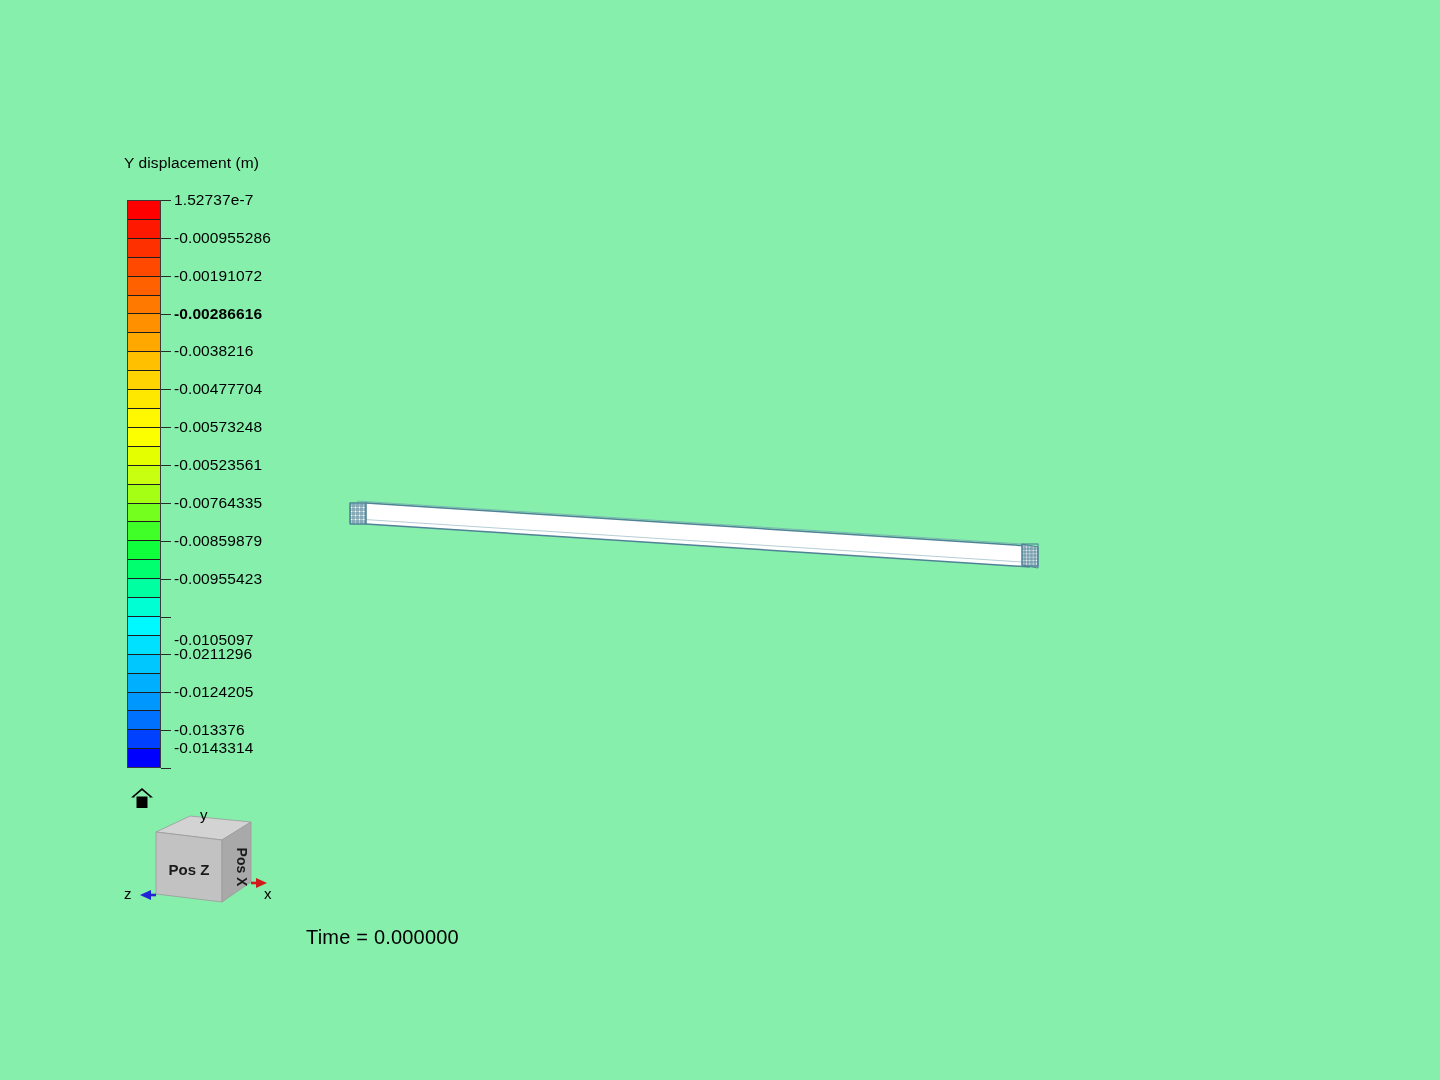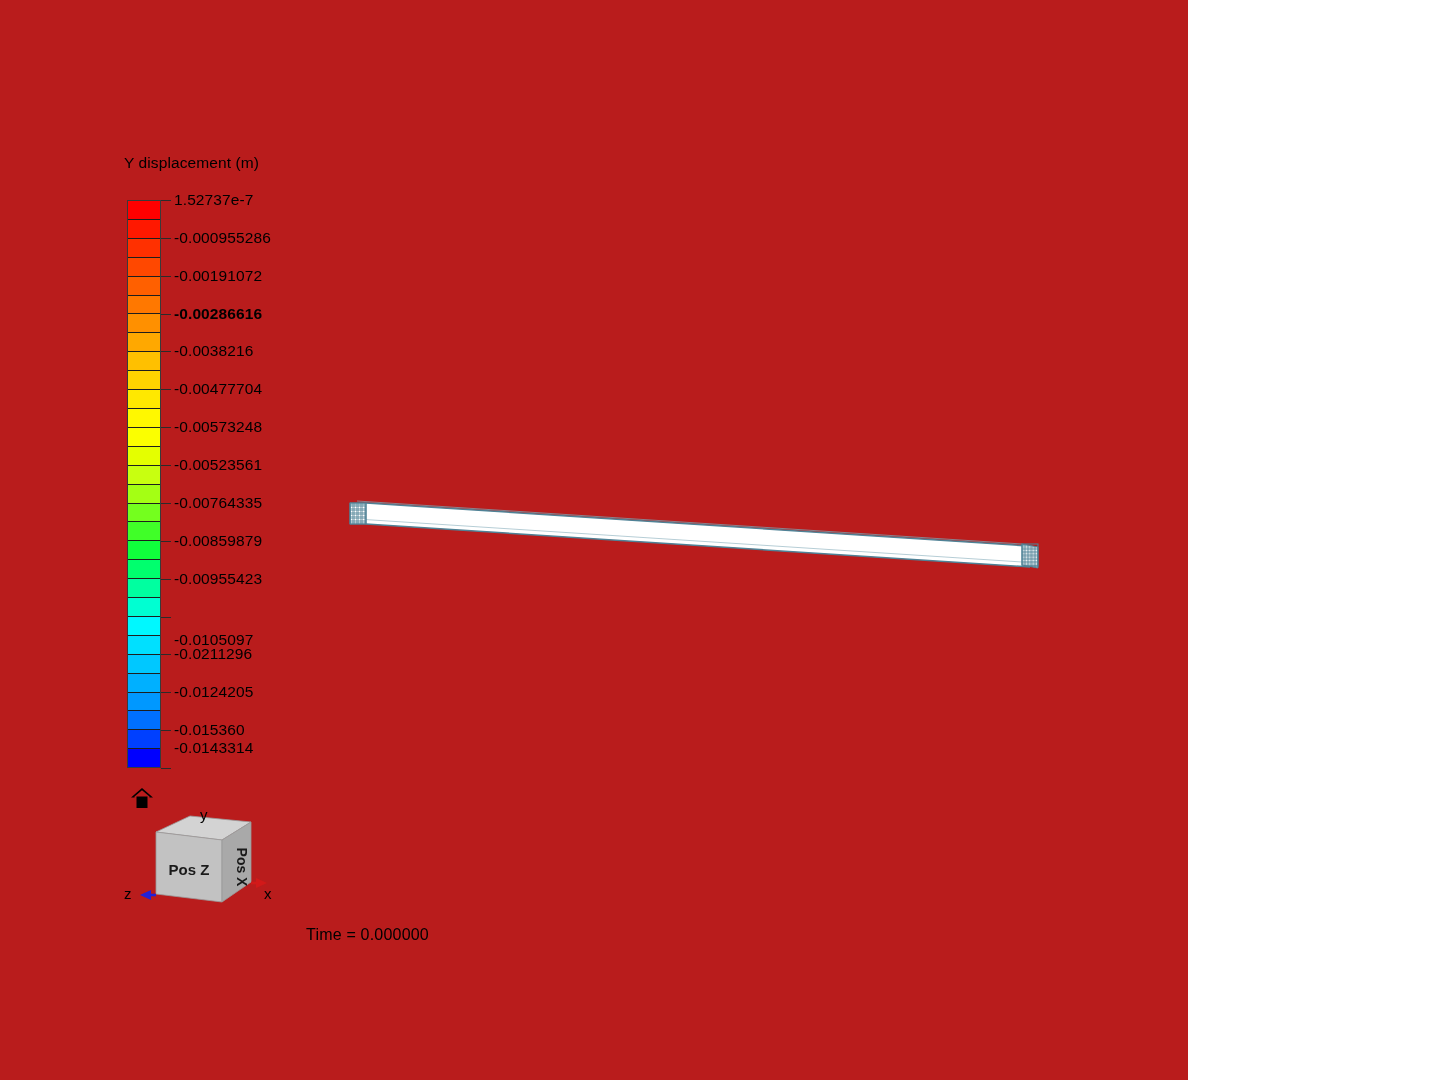--- a/index.html
+++ b/index.html
@@ -7,23 +7,23 @@
     margin: 0;
     padding: 0;
     background: #ffffff;
   }
   body {
     font-family: "Liberation Sans", sans-serif;
     -webkit-font-smoothing: antialiased;
   }
   #viewport {
     position: relative;
-    width: 1188px;
+    width: 1440px;
     height: 1080px;
-    background: #b91c1c;
+    background: #86efac;
     overflow: hidden;
   }
 
   
   #legend {
     position: absolute;
     left: 124px;
     top: 154px;
     width: 320px;
     height: 630px;
@@ -119,21 +119,21 @@
   }
   #label-y { left: 82px; top: 24px; }
   #label-z { left: 6px;  top: 103px; }
   #label-x { left: 146px; top: 103px; }
 
   
   #time-annotation {
     position: absolute;
     left: 306px;
     top: 926px;
-    font-size: 16px;
+    font-size: 20px;
     color: #000000;
     white-space: nowrap;
     letter-spacing: 0.2px;
   }
 </style>
 </head>
 <body>
 
 <div id="viewport">
 
@@ -233,21 +233,21 @@
         <div class="tick-label" style="top: 340.8px;">-0.00859879</div>
         <div class="tick" style="top: 378.667px;"></div>
         <div class="tick-label" style="top: 378.667px; text-align: right;">-0.00955423</div>
         <div class="tick" style="top: 416.533px;"></div>
         <div class="tick-label" style="top: 416.533px; margin-top: 23px;">-0.0105097</div>
         <div class="tick" style="top: 454.4px;"></div>
         <div class="tick-label" style="top: 454.4px;">-0.0211296</div>
         <div class="tick" style="top: 492.267px;"></div>
         <div class="tick-label" style="top: 492.267px;">-0.0124205</div>
         <div class="tick" style="top: 530.133px;"></div>
-        <div class="tick-label" style="top: 530.133px;">-0.015360</div>
+        <div class="tick-label" style="top: 530.133px;">-0.013376</div>
         <div class="tick" style="top: 568px;"></div>
         <div class="tick-label" style="top: 548px;">-0.0143314</div>
       </div>
   </div>
 
   <div id="orientation-widget">
 
     <svg id="home-icon" viewBox="0 0 24 24" width="24" height="24">
       <path d="M12 2 L23 11.5 L19.5 11.5 L19.5 10.5 L12 4.2 L4.5 10.5 L4.5 11.5 L1 11.5 Z" fill="#000000"></path>
       <rect x="6.5" y="10.5" width="11" height="11.5" fill="#000000"></rect>

